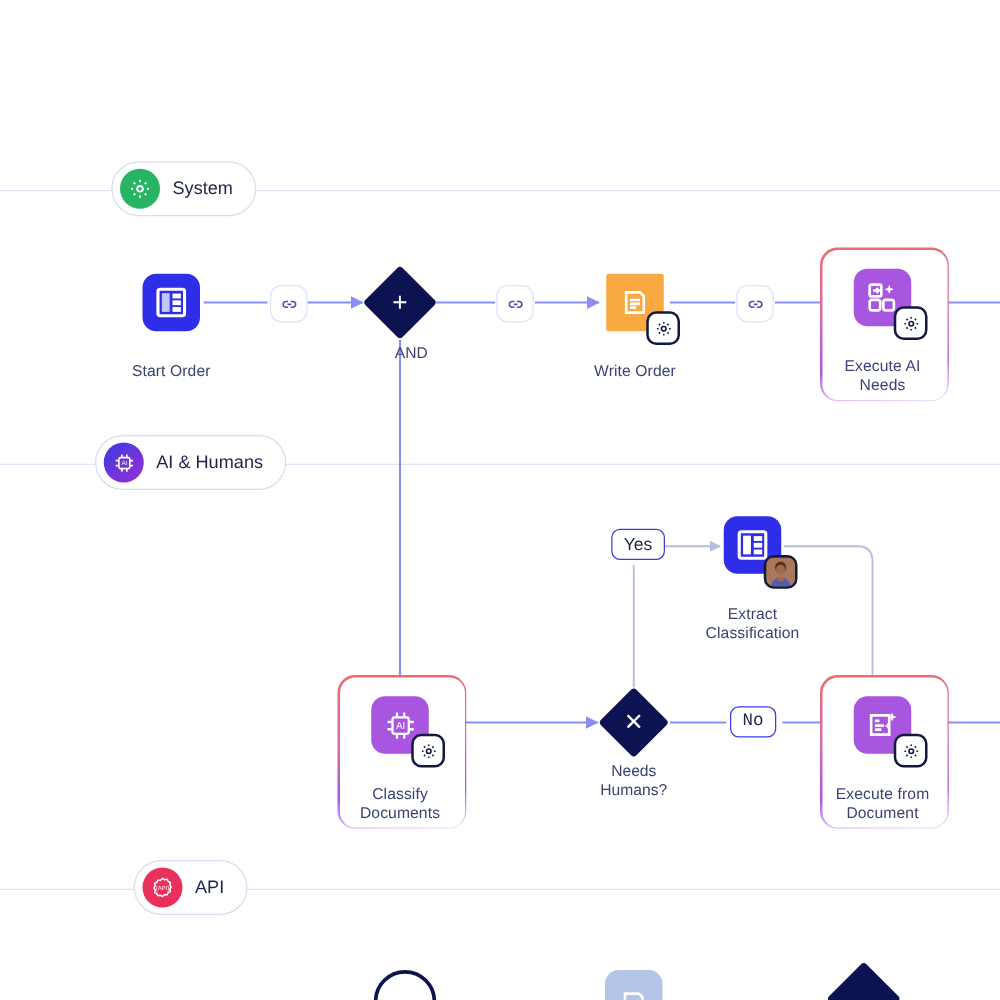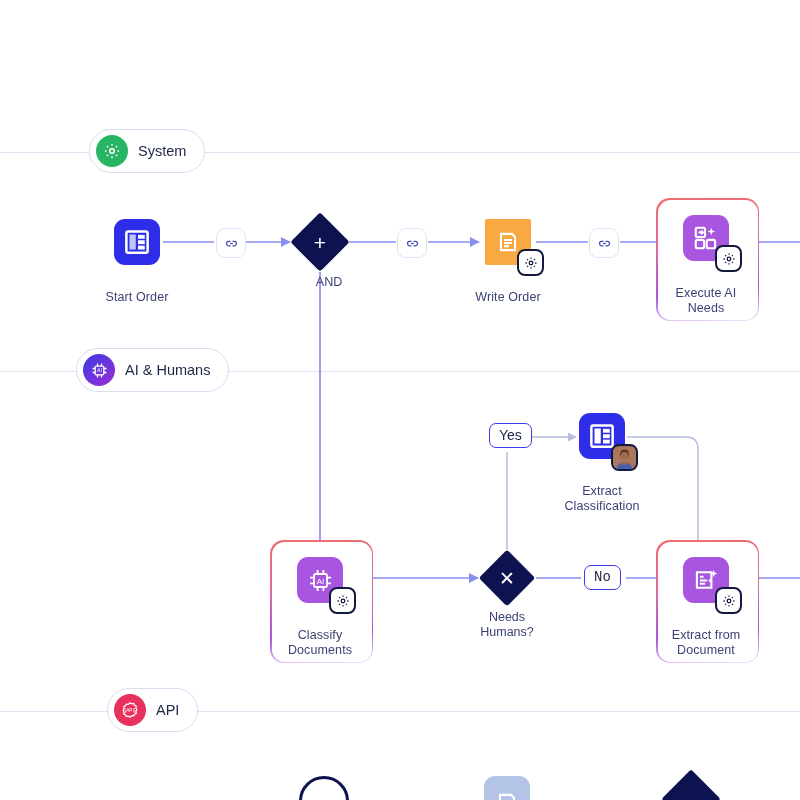--- a/index.html
+++ b/index.html
@@ -356,21 +356,21 @@
         <path d="M18.6 3.4l.85 2.25 2.25.85-2.25.85-.85 2.25-.85-2.25-2.25-.85 2.25-.85z" fill="#ffffff" stroke="none"></path>
         <path d="M15.4 10.6l.55 1.45 1.45.55-1.45.55-.55 1.45-.55-1.45-1.45-.55 1.45-.55z" fill="#ffffff" stroke="none"></path>
       </svg>
       <span class="badge">
         <svg width="14" height="14" viewBox="0 0 24 24" fill="none" stroke="#12193f" stroke-width="2.2">
           <circle cx="12" cy="12" r="3.1"></circle>
           <path d="M12 2.6v2.3M12 19.1v2.3M21.4 12h-2.3M4.9 12H2.6M18.6 5.4l-1.6 1.6M7 17l-1.6 1.6M18.6 18.6L17 17M7 7L5.4 5.4"></path>
         </svg>
       </span>
     </div>
-    <div class="node-label">Extract from
+    <div class="node-label">Execute from
 Document</div>
   </div>
   <svg class="sparkle" style="left:722px;top:545px;" viewBox="0 0 24 24">
     <path d="M12 1.5l2.3 6.4 6.4 2.3-6.4 2.3L12 18.9l-2.3-6.4L3.3 10.2l6.4-2.3z" fill="#9b2fd6"></path>
   </svg>
 
   <div class="link-chip" style="left:216px;top:228px;">
     <svg width="15" height="15" viewBox="0 0 24 24" fill="none" stroke="#4a4fb5" stroke-width="2">
       <path d="M9.6 12h4.8"></path>
       <path d="M10.4 8.4H7.6a3.6 3.6 0 1 0 0 7.2h2.8M13.6 8.4h2.8a3.6 3.6 0 1 1 0 7.2h-2.8"></path>

